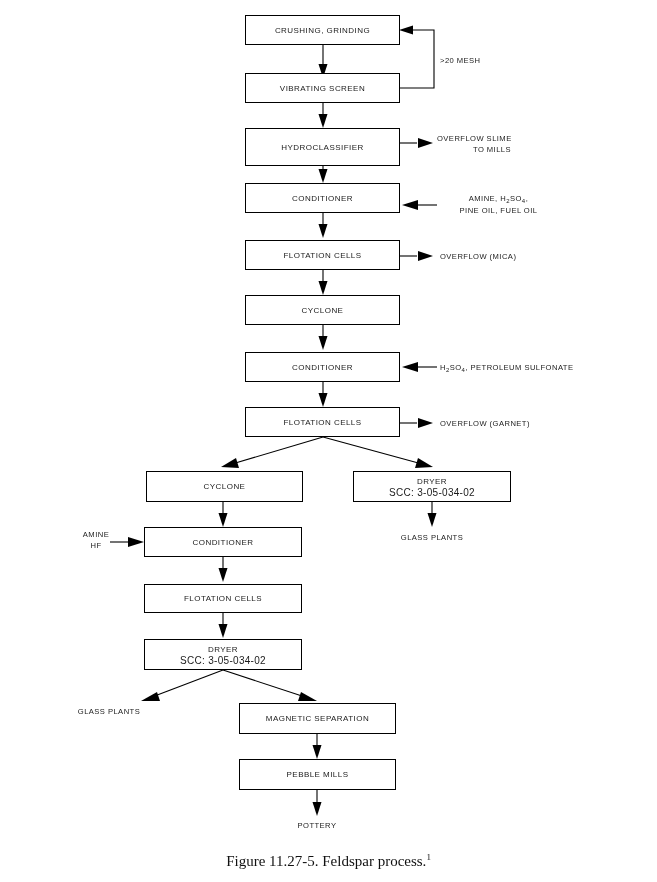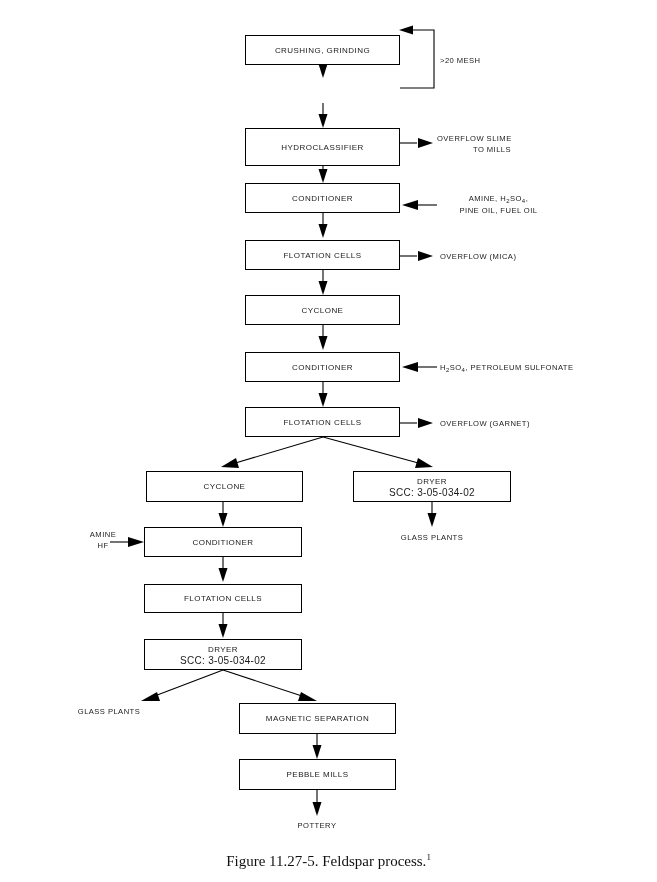--- a/index.html
+++ b/index.html
@@ -147,24 +147,27 @@
     <line x1="223" y1="670" x2="305" y2="697"></line>
     <polygon points="317,701 298,701 301,692"></polygon>
 
     <line x1="317" y1="734" x2="317" y2="748"></line>
     <polygon points="317,759 312.5,745 321.5,745"></polygon>
 
     <line x1="317" y1="790" x2="317" y2="804"></line>
     <polygon points="317,816 312.5,802 321.5,802"></polygon>
   </svg>
 
-  <div class="box" style="left:245px; top:15px; width:155px; height:30px;margin-top:20px;">
+  <div class="box" style="left:245px; top:15px; width:155px; height:30px;">
     <span class="l1">CRUSHING, GRINDING</span>
   </div>
 
+  <div class="box" style="left:245px; top:73px; width:155px; height:30px;">
+    <span class="l1">VIBRATING SCREEN</span>
+  </div>
 
   <div class="box" style="left:245px; top:128px; width:155px; height:38px;">
     <span class="l1">HYDROCLASSIFIER</span>
   </div>
 
   <div class="box" style="left:245px; top:183px; width:155px; height:30px;">
     <span class="l1">CONDITIONER</span>
   </div>
 
   <div class="box" style="left:245px; top:240px; width:155px; height:30px;">
@@ -226,21 +229,21 @@
   </div>
 
   <div class="lbl" style="left:440px; top:251px;">OVERFLOW (MICA)</div>
 
   <div class="lbl" style="left:440px; top:362px;">
     <span>H</span><sub>2</sub><span>SO</span><sub>4</sub><span>, PETROLEUM SULFONATE</span>
   </div>
 
   <div class="lbl" style="left:440px; top:418px;">OVERFLOW (GARNET)</div>
 
-  <div class="lbl center" style="left:75px; top:529px; width:56px;">
+  <div class="lbl center" style="left:68px; top:529px; width:56px;">
     <span>AMINE</span><br>
     <span>HF</span>
   </div>
 
   <div class="lbl center" style="left:377px; top:532px; width:110px;">GLASS PLANTS</div>
 
   <div class="lbl center" style="left:42px; top:706px; width:134px;">GLASS PLANTS</div>
 
   <div class="lbl center" style="left:262px; top:820px; width:110px;">POTTERY</div>
 

